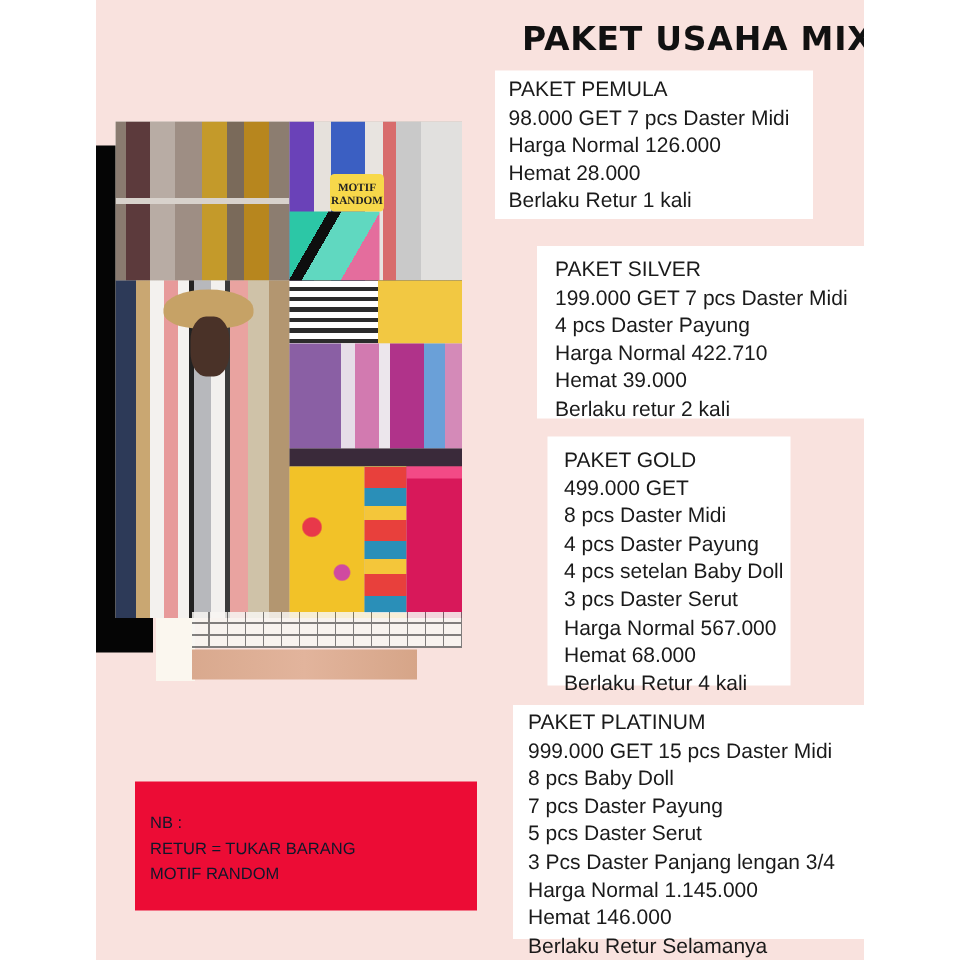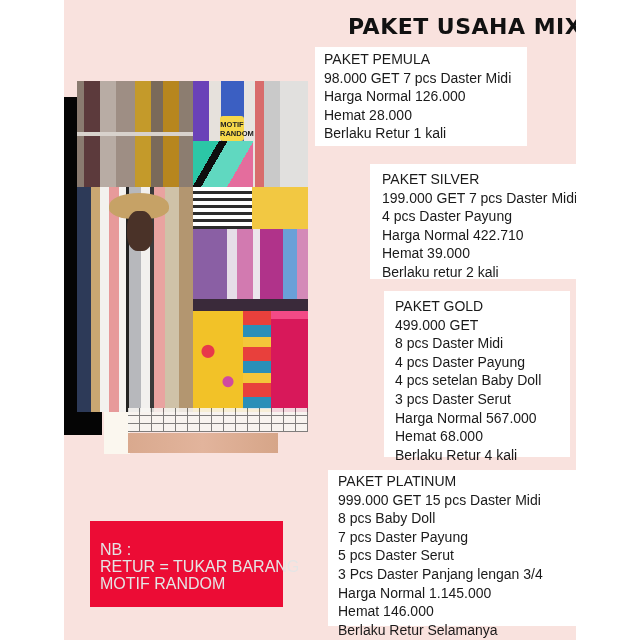--- a/index.html
+++ b/index.html
@@ -1,36 +1,36 @@
 <!DOCTYPE html>
 <html><head>
 <meta charset="utf-8">
 <style>
   html, body { margin:0; padding:0; }
   body { width:640px; height:640px; background:#ffffff; position:relative; overflow:hidden; font-family:"Liberation Sans", sans-serif; }
   .canvas { position:absolute; left:64px; top:0; width:512px; height:640px; background:#f9e2de; overflow:hidden; }
   .title { position:absolute; left:284px; top:14px; font-family:"DejaVu Sans", sans-serif; font-weight:900; font-size:22px; letter-spacing:0.5px; color:#111; white-space:nowrap; transform:scaleX(1.0); }
   .box { position:absolute; background:#ffffff; color:#1a1a1a; font-size:14px; line-height:18.6px; box-sizing:border-box; }
   .box .line { white-space:nowrap; display:block; }
-  .pemula { left:251px; top:47px; width:212px; height:99px; padding:3px 0 0 9px; }
-  .silver { left:294px; top:164px; width:218px; height:115px; padding:6px 0 0 12px;margin-left:12px; }
-  .gold { left:320px; top:291px; width:186px; height:166px; padding:6px 0 16px 11px; }
-  .platinum { left:264px; top:470px; width:268px; height:156px; padding:2px 0 0 10px; }
-  .nb { position:absolute; left:26px; top:521px; width:193px; height:86px; background:#ec0c35; color:#e5e5e5; font-size:16px; line-height:17px; padding:20px 0 0 10px; box-sizing:border-box; }
+  .pemula { left:266px; top:47px; width:212px; height:99px; padding:3px 0 0 9px; }
+  .silver { left:294px; top:164px; width:218px; height:115px; padding:6px 0 0 12px; }
+  .gold { left:301px; top:291px; width:162px; height:166px; padding:6px 0 16px 11px; }
+  .platinum { left:278px; top:470px; width:268px; height:156px; padding:2px 0 0 10px; }
+  .nb { position:absolute; left:26px; top:521px; width:228px; height:86px; background:#ec0c35; color:#0f172a; font-size:11px; line-height:17px; padding:20px 0 0 10px; box-sizing:border-box; }
   .nb .line { display:block; white-space:nowrap; }
 
   
   .blackbar { position:absolute; left:0; top:97px; width:38px; height:338px; background:#050505; }
   .collage { position:absolute; left:13px; top:81px; width:231px; height:331px; background:#c9c3bb; overflow:hidden; }
   .tile { position:absolute; overflow:hidden; }
   .t1 { left:0; top:0; width:116px; height:106px; background:linear-gradient(90deg,#8a7b70 0 6%,#5c3a3c 6% 20%,#b8aca4 20% 34%,#9e8e84 34% 50%,#c49a2a 50% 64%,#7a6a5a 64% 74%,#b7861e 74% 88%,#8c7d70 88%); }
   .t1::after { content:""; position:absolute; left:0; right:0; top:48%; height:4px; background:#d8d2cc; }
   .t2 { left:116px; top:0; width:115px; height:106px; background:linear-gradient(90deg,#6a42b8 0 14%,#e6e1dc 14% 24%,#3b5fc2 24% 44%,#e8e4e0 44% 54%,#d86c6c 54% 62%,#c9c9c9 62% 76%,#e1e0de 76% 100%); }
   .t2b { position:absolute; left:116px; top:60px; width:60px; height:46px; background:linear-gradient(120deg,#2cc7a6 0 30%,#0e0e0e 30% 40%,#60d8c0 40% 70%,#e46d9d 70%); }
-  .motif { position:absolute; left:143px; top:35px; width:24px; height:25px; background:#f7d84a; border-radius:3px; font-family:Liberation Sans, sans-serif; font-weight:bold; font-size:7.5px; line-height:9px; text-align:center; color:#222; padding-top:4px; box-sizing:border-box; }
+  .motif { position:absolute; left:143px; top:35px; width:36px; height:25px; background:#f7d84a; border-radius:3px; font-family:Liberation Serif, serif; font-weight:bold; font-size:7.5px; line-height:9px; text-align:center; color:#222; padding-top:4px; box-sizing:border-box; }
   .t3 { left:0; top:106px; width:116px; height:225px; background:linear-gradient(90deg,#2d3a58 0 12%,#c9a772 12% 20%,#f3f1ee 20% 28%,#e79a9a 28% 36%,#f4f2ef 36% 42%,#222 42% 45%,#b7b8bc 45% 55%,#f2f0ee 55% 63%,#3a3a3a 63% 66%,#e9a3a0 66% 76%,#cfc2a8 76% 88%,#b39670 88%); }
   .hat { position:absolute; left:32px; top:6px; width:60px; height:26px; background:#c6a266; border-radius:50% 50% 40% 40%; }
   .face { position:absolute; left:50px; top:24px; width:26px; height:40px; background:#4a3228; border-radius:40%; }
   .t4 { left:116px; top:106px; width:115px; height:42px; background:repeating-linear-gradient(180deg,#ffffff 0 4px,#2b2b2b 4px 7px); }
   .t4b { position:absolute; left:175px; top:106px; width:56px; height:42px; background:#f2c842; }
   .t5 { left:116px; top:148px; width:115px; height:70px; background:linear-gradient(90deg,#8a5fa4 0 30%,#e6dde8 30% 38%,#d27ab0 38% 52%,#ece6ec 52% 58%,#b0338a 58% 78%,#6aa0d8 78% 90%,#d48ab8 90%); }
   .t6 { left:116px; top:218px; width:115px; height:12px; background:#3a2a3a; }
   .t7 { left:116px; top:230px; width:50px; height:101px; background:radial-gradient(circle at 30% 40%,#e8384a 0 6px,transparent 7px),radial-gradient(circle at 70% 70%,#d04aa0 0 5px,transparent 6px),#f2c228; }
   .t8 { left:166px; top:230px; width:28px; height:101px; background:repeating-linear-gradient(180deg,#e8403c 0 14px,#2a8fb8 14px 26px,#f4c63a 26px 36px); }
   .t9 { left:194px; top:230px; width:37px; height:101px; background:#d8185a; }

